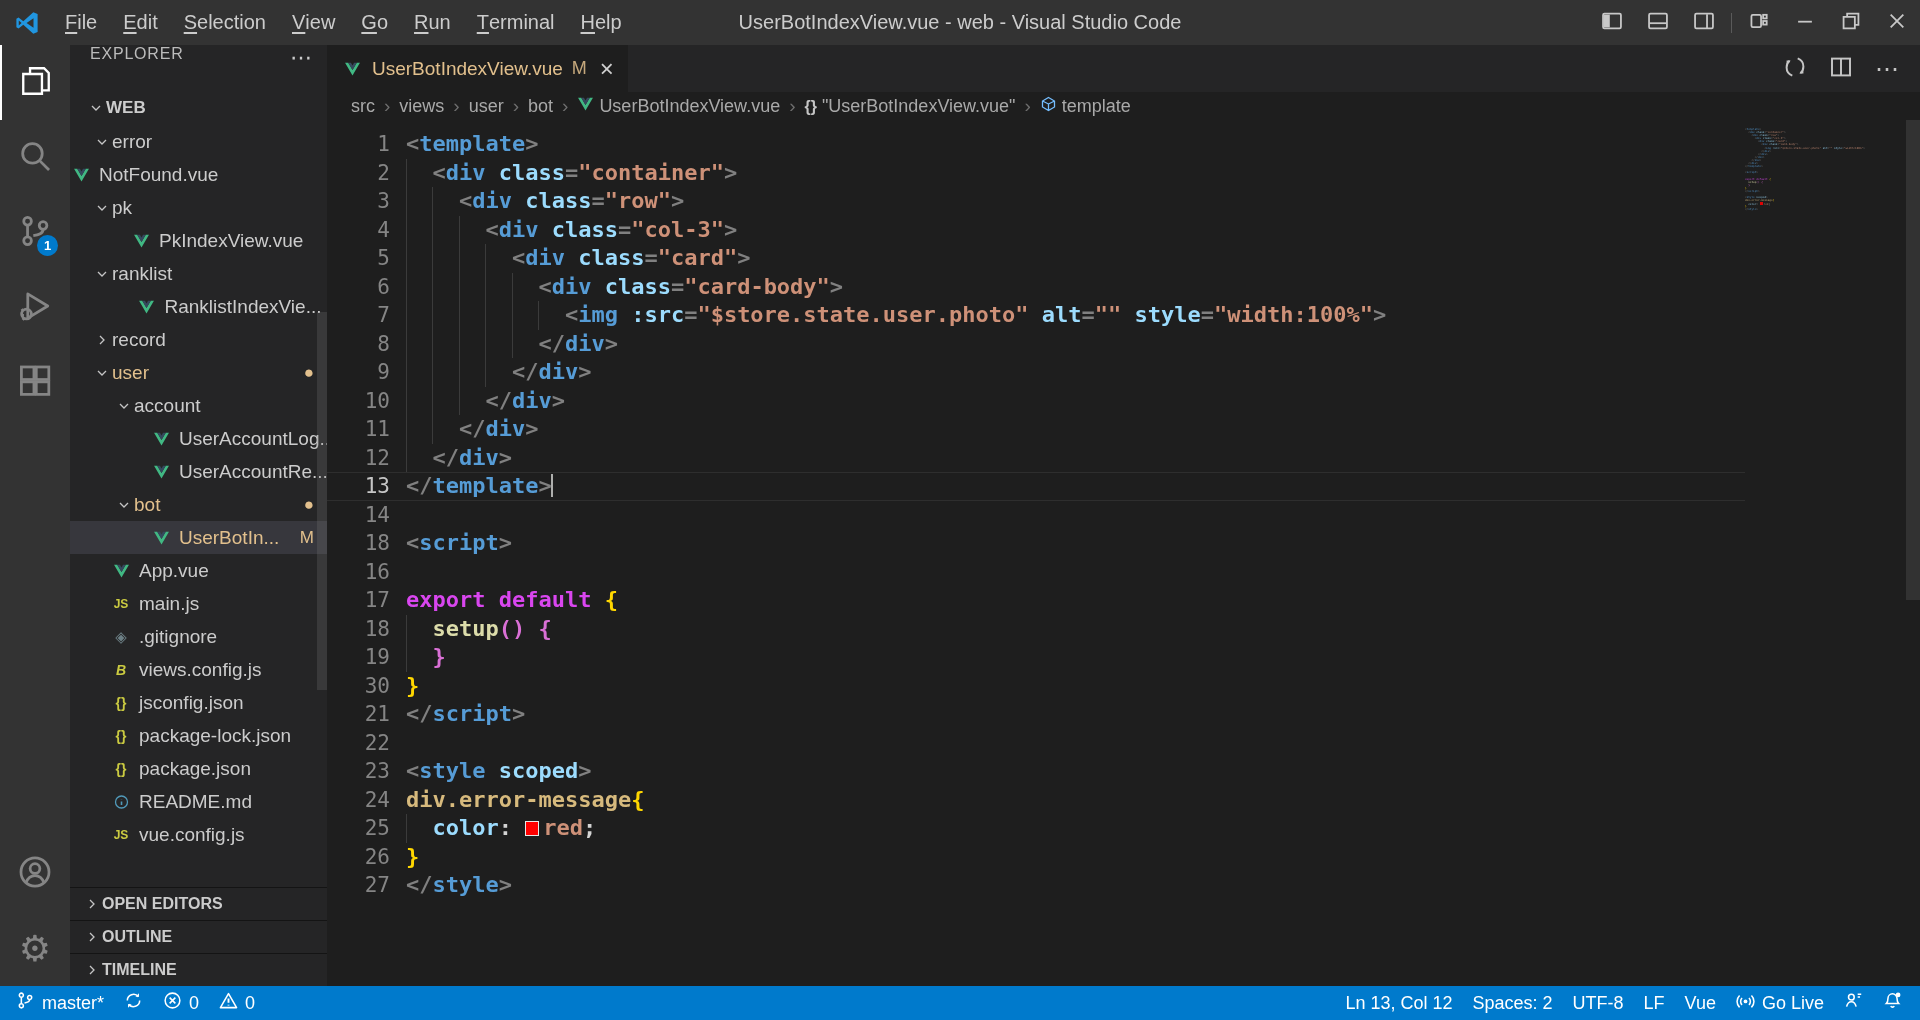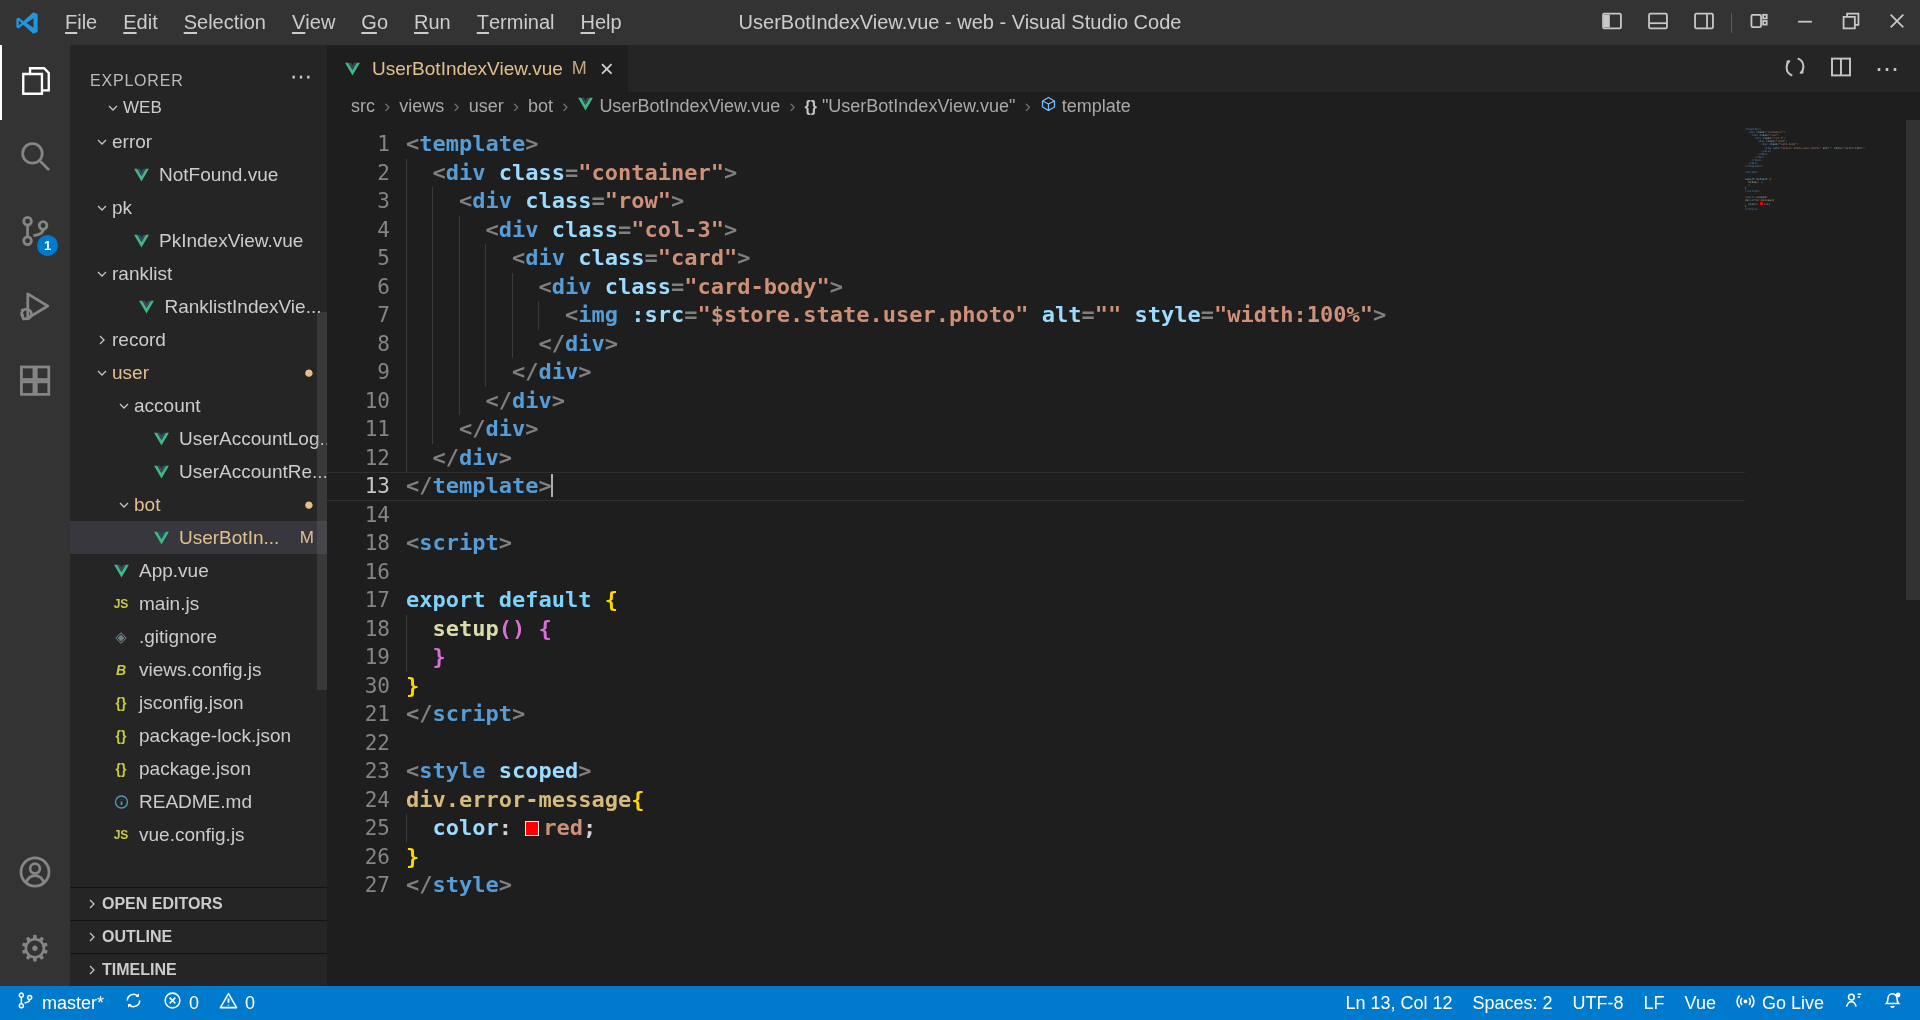--- a/index.html
+++ b/index.html
@@ -30,25 +30,25 @@
   .ab-item svg { width:34px; height:34px; }
   .ab-badge { position:absolute; right:12px; bottom:14px; min-width:21px; height:21px;
     background:#007acc; color:#ffffff; border-radius:50%; font-size:13px;
     display:flex; align-items:center; justify-content:center; font-weight:bold; }
   .ab-bottom { margin-top:auto; }
   .gear-glyph { font-size:36px; line-height:1; color:#858585; }
 
   
   .sidebar { position:absolute; left:70px; top:45px; width:257px; bottom:34px;
     background:#252526; color:#cccccc; z-index:10; }
-  .sb-header { height:45px; display:flex; align-items:flex-end; padding:0 14px 0 20px;
+  .sb-header { height:45px; display:flex; align-items:flex-start; padding:0 14px 0 20px;
     font-size:16px; letter-spacing:.8px; color:#bbbbbb; }
   .sb-more { margin-left:auto; font-size:22px; color:#cccccc; letter-spacing:1px; }
-  .sb-section-root { height:35px; display:flex; align-items:center; font-weight:normal;
-    font-size:17px; padding-left:16px; color:#cccccc;margin-left:17px; }
+  .sb-section-root { height:35px; display:flex; align-items:center; font-weight:bold;
+    font-size:17px; padding-left:16px; color:#cccccc; }
   .tree { position:relative; }
   .tree-row { position:relative; height:33px; display:flex; align-items:center;
     font-size:19px; white-space:nowrap; overflow:hidden; }
   .tree-row.selected { background:#37373d; }
   .tr-chев, .chev { flex:none; width:20px; display:flex; justify-content:center; color:#c5c5c5; }
   .chev svg { width:16px; height:16px; }
   .ficon { flex:none; width:22px; margin-right:7px; display:flex; justify-content:center; align-items:center; }
   .ficon svg { width:17px; height:16px; }
   .txt-icon { font-weight:bold; color:#cbcb41; font-size:12px; font-family:"Liberation Sans",sans-serif; }
   .tree-badge { position:absolute; right:13px; font-size:17px; color:#e2c08d; }
@@ -81,21 +81,21 @@
 
   .code { position:absolute; left:0; top:75px; right:0; bottom:0; overflow:hidden;
     font-family:"DejaVu Sans Mono", monospace; font-size:22px; padding-top:10px; }
   .line { display:flex; height:28.5px; line-height:28.5px; margin-right:175px; }
   .line.active { box-shadow:inset 0 1px 0 #2e2e2e, inset 0 -1px 0 #2e2e2e; }
   .ln { flex:none; width:63px; text-align:right; color:#858585; font-size:21px; }
   .line.active .ln { color:#c6c6c6; }
   .lc { white-space:pre; margin-left:16px; color:#d4d4d4;font-weight:bold; }
   .g { display:inline-block; width:2ch; height:28.5px; vertical-align:top;
     border-left:1px solid #3b3b3b; }
-  .p{color:#808080}.t{color:#569cd6}.a{color:#9cdcfe}.s{color:#ce9178}.k{color:#7dd3fc}
+  .p{color:#808080}.t{color:#569cd6}.a{color:#9cdcfe}.s{color:#ce9178}.k{color:#d946ef}
   .f{color:#dcdcaa}.y{color:#ffd700}.m{color:#da70d6}.c{color:#d7ba7d}.w{color:#d4d4d4}
   .sw { display:inline-block; width:14px; height:15px; background:#ff0000;
     border:1px solid #e8e8e8; vertical-align:-1px; margin-right:4px; }
   .cursor { display:inline-block; width:2px; height:23px; background:#aeafad;
     vertical-align:-4px; margin-left:-1px; }
 
   
   .minimap { position:absolute; top:83px; right:14px; width:161px;
     font-family:"DejaVu Sans Mono", monospace; font-size:2.7px; line-height:3.1px;
     opacity:.85; pointer-events:auto; }
@@ -240,21 +240,21 @@
     </div>
     <div class="tree" id="tree">
         <div class="tree-row" style="padding-left: 22px;">
           <span class="chev">
             <svg viewBox="0 0 16 16" fill="none" stroke="currentColor" stroke-width="1.3">
               <path d="M4 6l4 4 4-4"></path>
             </svg>
           </span>
           <span>error</span>
         </div>
-        <div class="tree-row" style="padding-left: 60px;">
+        <div class="tree-row" style="">
           <span class="ficon">
             <svg viewBox="0 0 16 14">
               <path d="M1 1 8 13 15 1h-3L8 7.9 4 1Z" fill="#41b883"></path>
               <path d="M4 1l4 6.9L12 1H9.5L8 3.7 6.5 1Z" fill="#35495e"></path>
             </svg>
           </span>
           <span>NotFound.vue</span>
         </div>
         <div class="tree-row" style="padding-left: 22px; align-items: center;">
           <span class="chev">

